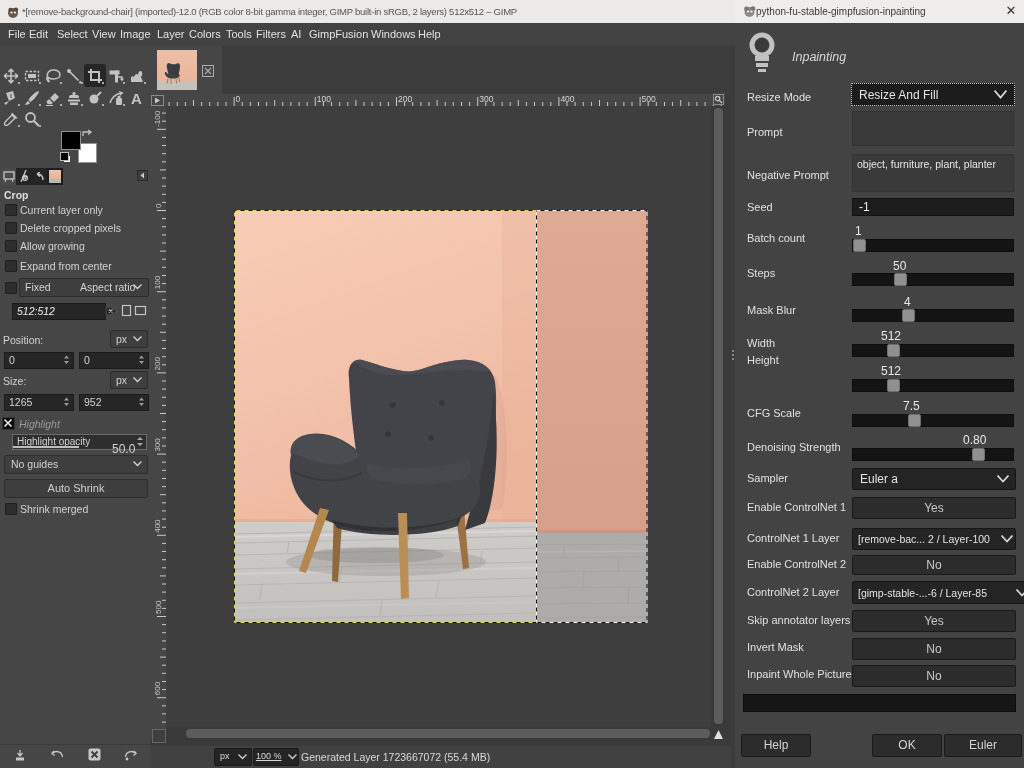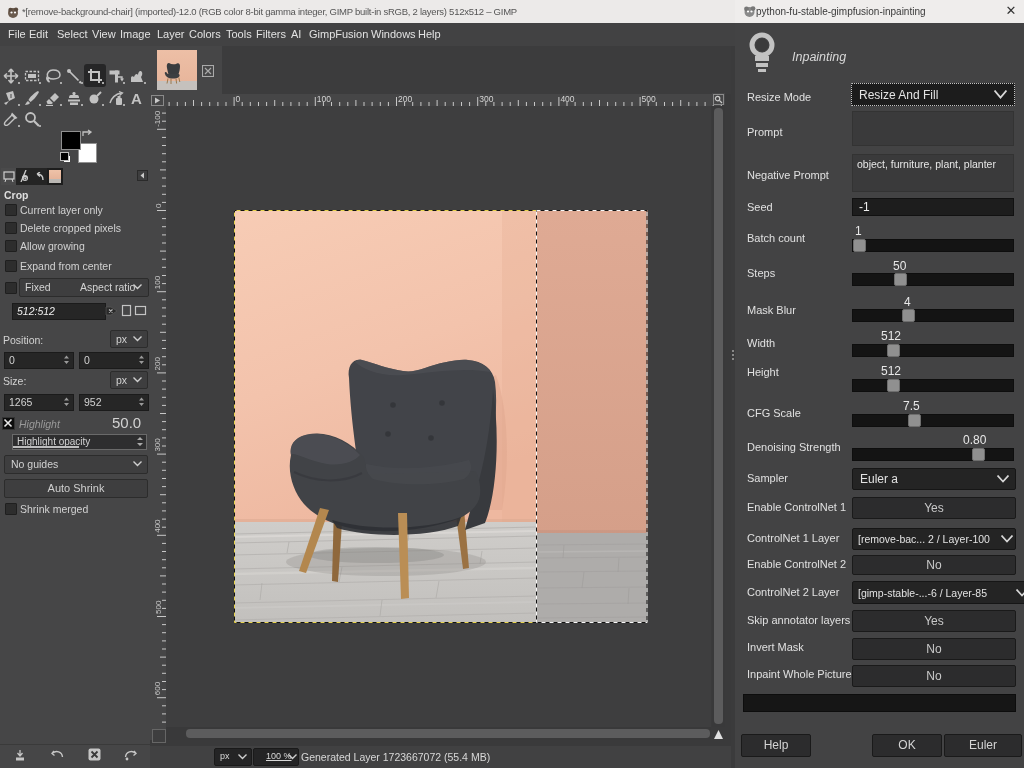--- a/index.html
+++ b/index.html
@@ -268,21 +268,21 @@
         <path d="M1 4.5 L3.5 1.5 L6 4.5 Z M1 7 L3.5 10 L6 7 Z" fill="#9a9a9a"></path>
       </svg>
 
   <div class="abs" style="left:2px;top:371px;width:11px;height:11px;background:#0d0d0d;border:1px solid #333;"></div>
   <svg class="abs" style="left:3px;top:372px" width="10" height="10">
         <path d="M1.5 1.5 L8.5 8.5 M8.5 1.5 L1.5 8.5" stroke="#e8e8e8" stroke-width="1.6"></path>
       </svg>
   <div class="lbl" style="left:19px;top:372px;color:#9a9a9a;font-style:italic;">Highlight</div>
   <div class="abs" style="left:12px;top:388px;width:133px;height:14px;background:#2e2e2f;border:1px solid #6a6a6a;"></div>
   <div class="lbl" style="left:17px;top:390px;font-size:10px;">Highlight opacity</div>
-  <div class="lbl" style="left:112px;top:368px;font-size:15px;">50.0</div>
+  <div class="lbl" style="left:112px;top:396px;font-size:12px;">50.0</div>
   <svg class="abs" style="left:136px;top:390px" width="8" height="11">
         <path d="M1 4 L4 1 L7 4 Z M1 7 L4 10 L7 7 Z" fill="#aaa"></path>
       </svg>
   <div class="abs" style="left:13px;top:400px;width:66px;height:2px;background:#bdbdbd;"></div>
 
   <div class="raised" style="left:4px;top:409px;width:142px;height:17px;"></div>
   <div class="lbl" style="left:11px;top:412px;">No guides</div>
   <svg class="abs" style="left:133px;top:415px" width="9" height="6">
         <path d="M0.5 0.5 L4.5 4.5 L8.5 0.5" stroke="#cfcfcf" stroke-width="1.4" fill="none"></path>
       </svg>
@@ -585,21 +585,21 @@
         <div class="abs" style="left:20px;top:2px;width:524px;height:9px;background:#5c5c5d;border-radius:4px;"></div>
       </div>
   <div class="abs" style="left:2px;top:683px;width:12px;height:12px;background:#3e3e3f;border:1px solid #666;"></div>
   <div id="statusbar">
     <div class="abs" style="left:64px;top:2px;width:36px;height:16px;background:#242425;border:1px solid #1a1a1a;border-radius:2px;"></div>
     <div class="abs" style="left:70px;top:5px;font-size:9px;">px</div>
     <svg class="abs" style="left:88px;top:8px" width="9" height="6">
           <path d="M0.5 0.5 L4.5 4.5 L8.5 0.5" stroke="#cfcfcf" stroke-width="1.4" fill="none"></path>
         </svg>
     <div class="abs" style="left:103px;top:2px;width:44px;height:16px;background:#242425;border:1px solid #1a1a1a;border-radius:2px;"></div>
-    <div class="abs" style="left:116px;top:5px;font-size:9px;text-decoration:underline;">100 %</div>
+    <div class="abs" style="left:106px;top:5px;font-size:9px;text-decoration:underline;">100 %</div>
     <svg class="abs" style="left:138px;top:8px" width="9" height="6">
           <path d="M0.5 0.5 L4.5 4.5 L8.5 0.5" stroke="#cfcfcf" stroke-width="1.4" fill="none"></path>
         </svg>
     <div class="abs" style="left:151px;top:5px;">Generated Layer 1723667072 (55.4 MB)</div>
   </div>
 </div>
 
 <div class="abs" style="left:731px;top:46px;width:4px;height:722px;background:#3b3b3c;"></div>
 <div class="abs" style="left:732px;top:350px;width:2px;height:2px;background:#888;"></div>
 <div class="abs" style="left:732px;top:354px;width:2px;height:2px;background:#888;"></div>
@@ -653,21 +653,21 @@
   <div class="slider" style="top:286px;">
         <div class="shandle" style="left:49px;"></div>
       </div>
 
   <div class="dlbl" style="top:314px;">Width</div>
   <div class="sval" style="left:146px;top:306px;">512</div>
   <div class="slider" style="top:321px;">
         <div class="shandle" style="left:34px;"></div>
       </div>
 
-  <div class="dlbl" style="top:343px;">Height</div>
+  <div class="dlbl" style="top:331px;">Height</div>
   <div class="sval" style="left:146px;top:341px;">512</div>
   <div class="slider" style="top:356px;">
         <div class="shandle" style="left:34px;"></div>
       </div>
 
   <div class="dlbl" style="top:384px;">CFG Scale</div>
   <div class="sval" style="left:168px;top:376px;">7.5</div>
   <div class="slider" style="top:391px;">
         <div class="shandle" style="left:55px;"></div>
       </div>

